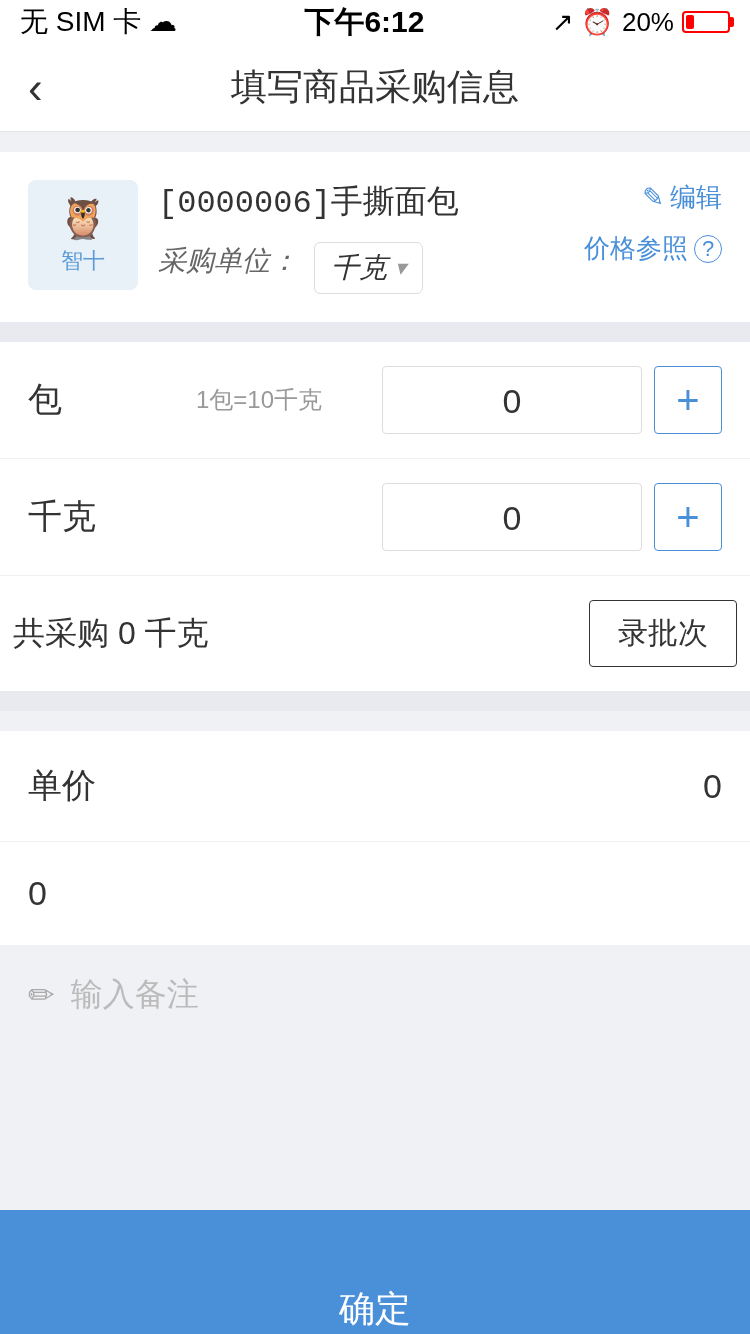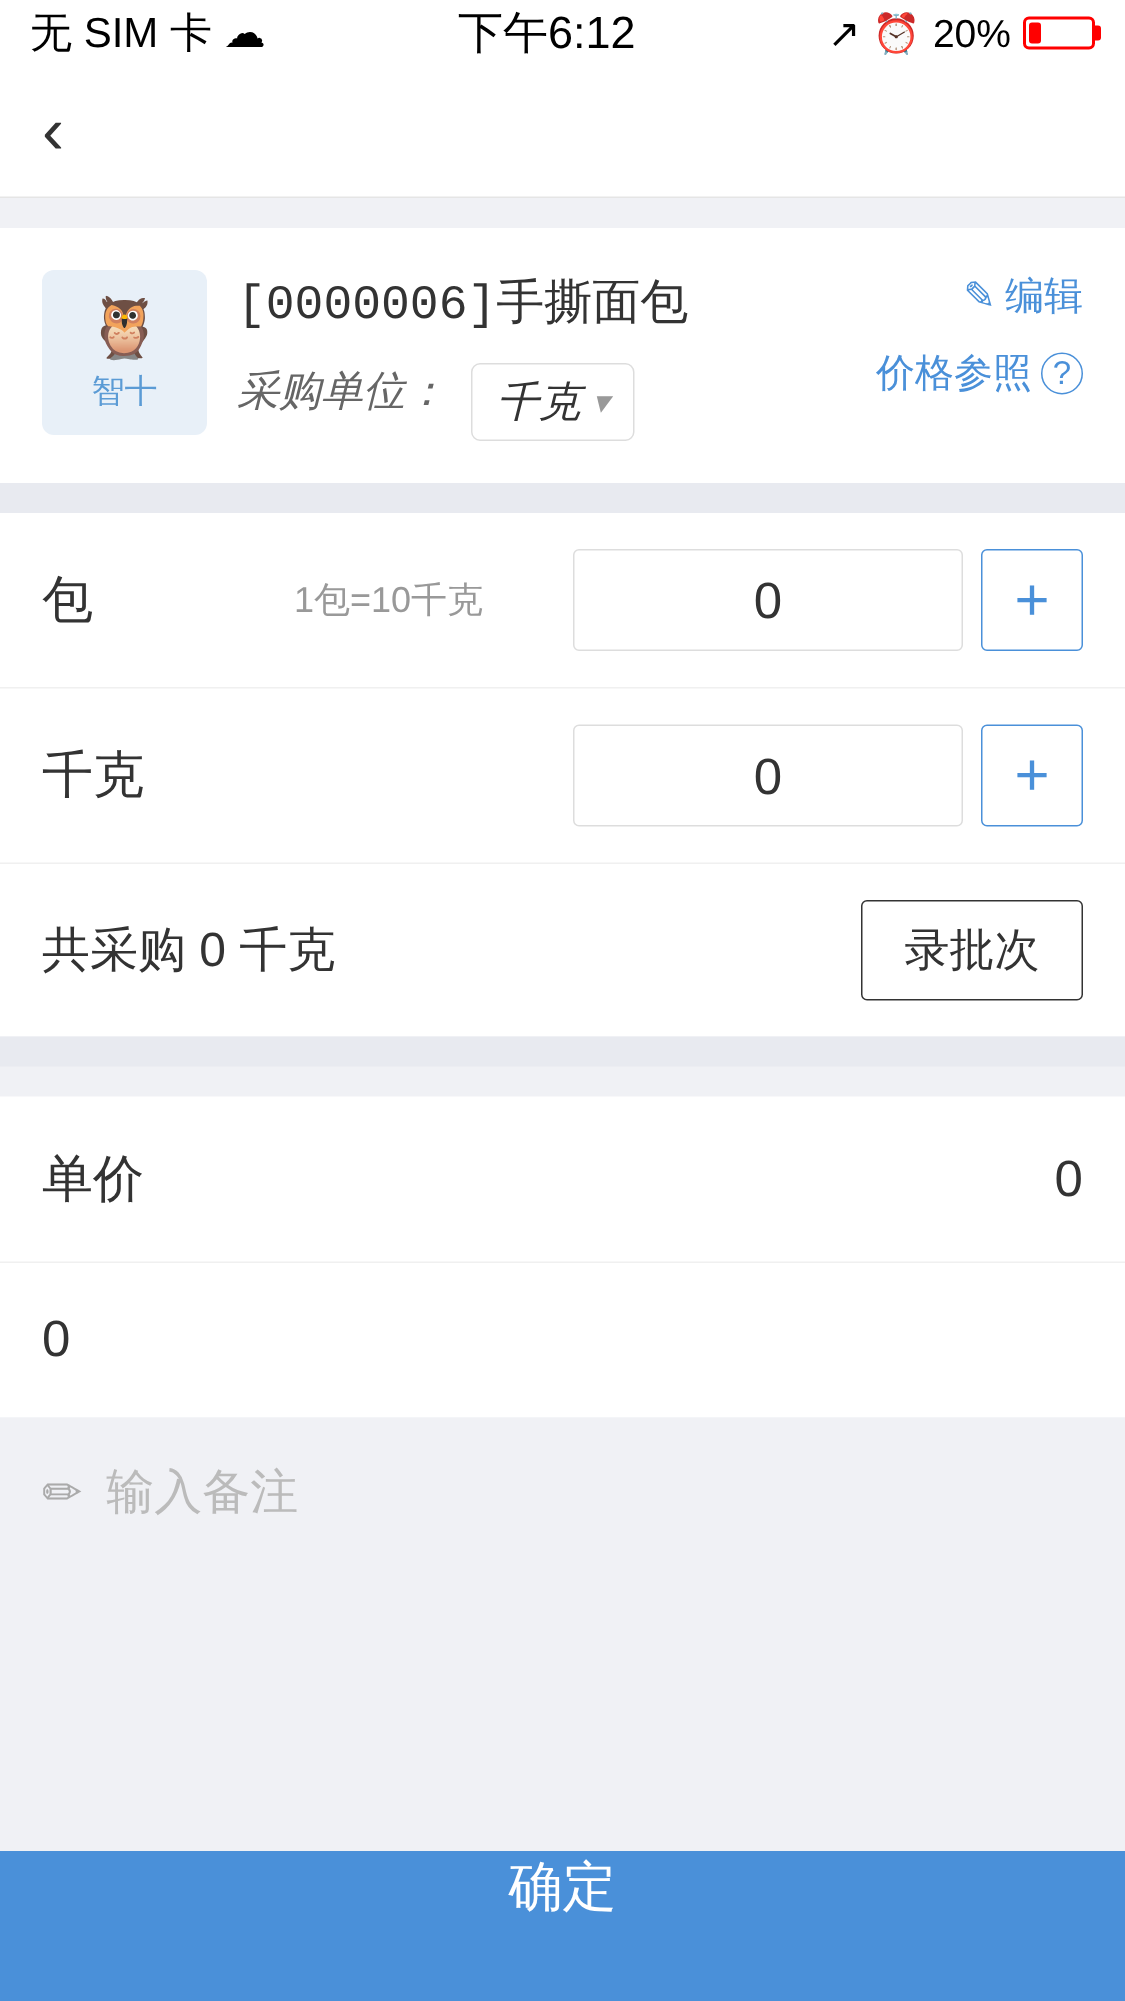--- a/index.html
+++ b/index.html
@@ -18,21 +18,21 @@
       height: 44px;
       background: #fff;
       display: flex;
       align-items: center;
       justify-content: space-between;
       padding: 14px 20px;
       font-size: 28px;
       color: #000;
     }
     .status-left { display: flex; align-items: center; gap: 10px; }
-    .status-center { font-size: 30px; font-weight: 400; }
+    .status-center { font-size: 30px; font-weight: 700; }
     .status-right { display: flex; align-items: center; gap: 8px; font-size: 26px; }
     .battery-icon {
       width: 48px; height: 22px; border: 2px solid #f00; border-radius: 4px; position: relative; display: inline-flex; align-items: center; padding: 2px;
     }
     .battery-fill { width: 20%; height: 100%; background: #f00; border-radius: 2px; }
     .battery-tip { width: 4px; height: 10px; background: #f00; border-radius: 0 2px 2px 0; position: absolute; right: -6px; top: 50%; transform: translateY(-50%); }
 
     
     .nav-bar {
       width: 750px;
@@ -187,21 +187,21 @@
       cursor: pointer;
       color: #4a90d9;
       font-size: 40px;
     }
 
     
     .total-row {
       background: #fff;
       display: flex;
       align-items: center;
-      padding: 24px 28px;
+      padding: 24px 13px;
     }
     .total-label {
       font-size: 32px;
       color: #333;
       flex: 1;
     }
     .record-batch-btn {
       border: 1px solid #333;
       border-radius: 4px;
       padding: 12px 28px;
@@ -248,24 +248,24 @@
     
     .body-filler {
       background: #f0f1f5;
       flex: 1;
       min-height: 280px;
     }
 
     
     .confirm-bar {
       width: 750px;
-      height: 100px;
+      height: 124px;
       background: #4a90d9;
       display: flex;
-      align-items: flex-start;
+      align-items: flex-end;
       justify-content: center;
       position: fixed;
       bottom: 0;
       left: 0;
       cursor: pointer;
     }
     .confirm-label {
       font-size: 36px;
       color: #fff;
       font-weight: 500;
@@ -285,20 +285,21 @@
     <span>20%</span>
     <div class="battery-icon">
       <div class="battery-fill"></div>
       <div class="battery-tip"></div>
     </div>
   </div>
 </div>
 
 <div class="nav-bar">
   <span class="nav-back">‹</span>
+  <span class="nav-title">填写商品采购信息</span>
 </div>
 
 <div class="product-card">
   <div class="product-thumb">
     <span class="product-thumb-owl">🦉</span>
     <span class="product-thumb-label">智十</span>
   </div>
   <div class="product-info">
     <div class="product-name">[0000006]手撕面包</div>
     <div class="product-unit-row">

